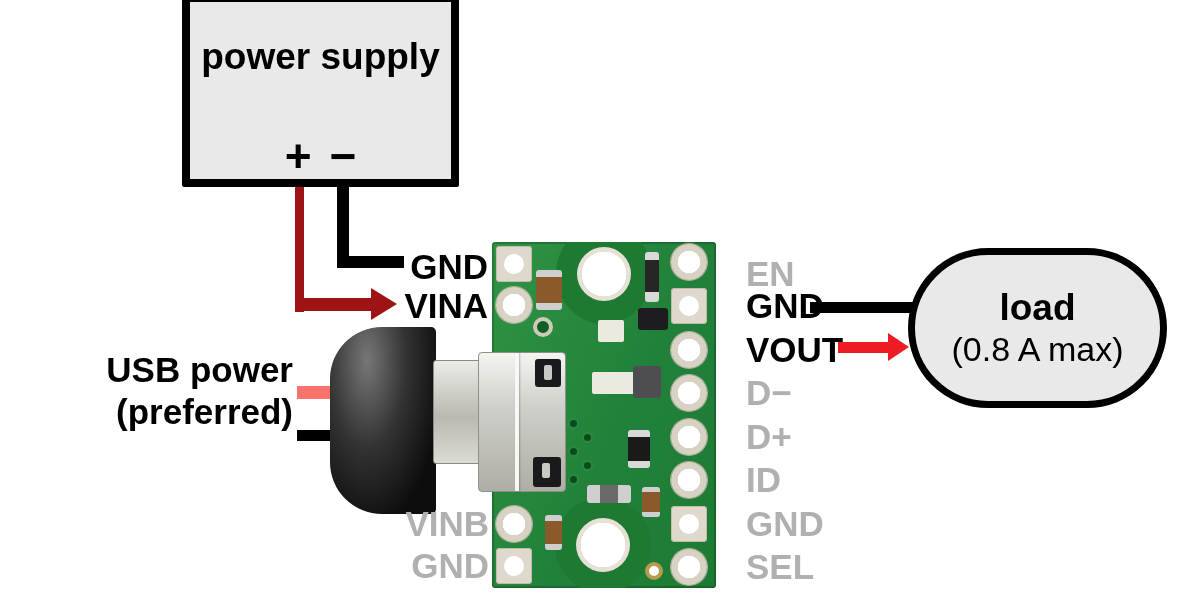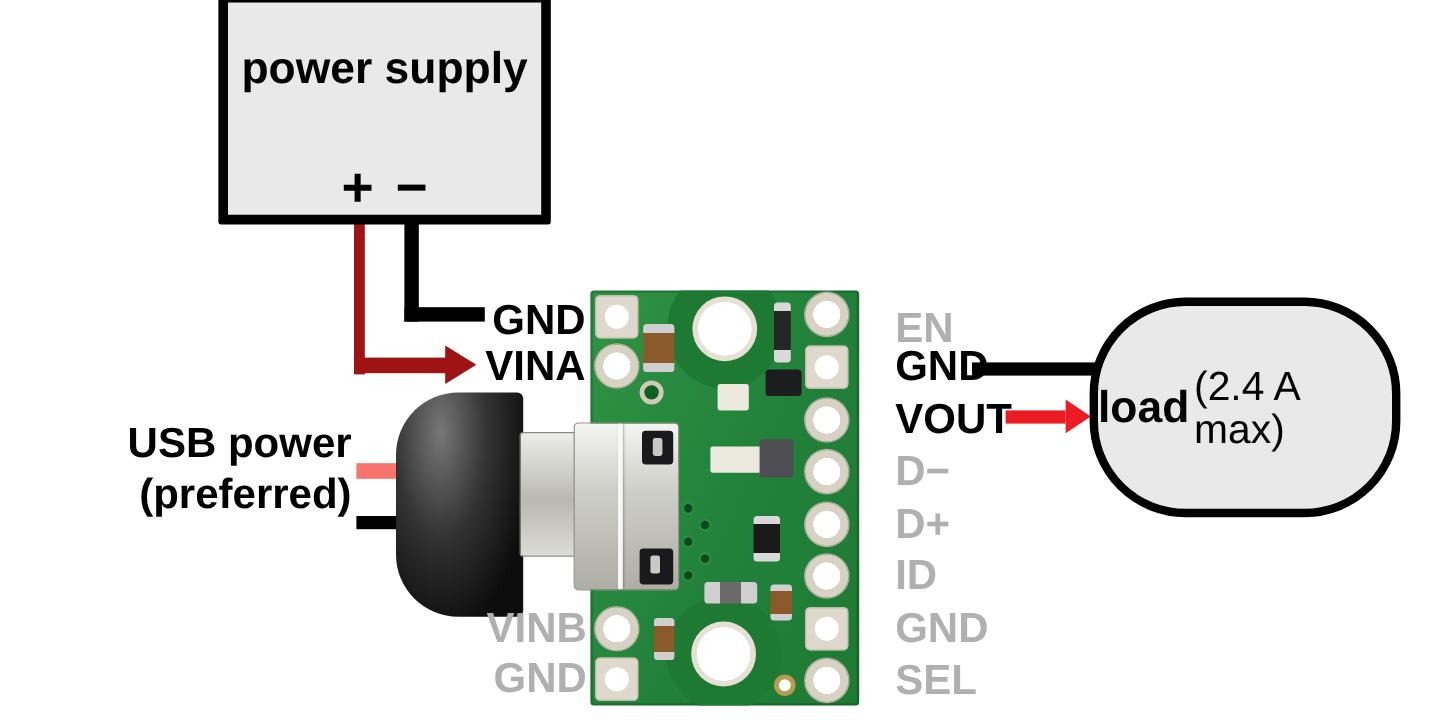--- a/index.html
+++ b/index.html
@@ -50,23 +50,23 @@
   .gray { color:#b0b0b0; }
   .r-align { text-align:right; }
 
   
   .usb-line { position:absolute; right:907px; font-size:35px; line-height:35px;
               white-space:nowrap; z-index:10; }
   .bold { font-weight:bold; }
 
   
   .load-box {
-    left:908px; top:248px; width:259px; height:183px;
+    left:908px; top:248px; width:259px; height:160px;
     background:#e9e9ea; border:7px solid #000; border-radius:80px; z-index:5;
-    display:flex; flex-direction:row; align-items:center; justify-content:center; gap:4px;
+    display:flex; flex-direction:column; align-items:center; justify-content:center; gap:4px;
   }
   .load-title { font-weight:bold; font-size:37px; line-height:38px; }
   .load-sub   { font-size:34px; line-height:36px; }
 
   
   .board {
     left:492px; top:242px; width:224px; height:346px; z-index:2; overflow:hidden;
     background:linear-gradient(115deg,#2f9343,#21813a 55%,#1d7a33);
     border-radius:3px; box-shadow:inset 0 0 0 2px rgba(0,0,0,.18);
   }
@@ -206,16 +206,16 @@
     <div class="slot" style="left:56px; top:6px;  width:26px; height:28px;"></div>
     <div class="slot" style="left:54px; top:104px; width:28px; height:30px;"></div>
   </div>
 
   <div class="abs wire w-gnd-load"></div>
   <div class="abs w-vout"></div>
   <div class="abs head w-vout-hd"></div>
 
   <div class="abs load-box">
     <div class="load-title">load</div>
-    <div class="load-sub">(2.4 A max)</div>
+    <div class="load-sub">(0.8 A max)</div>
   </div>
 
 </div>
 
 </body></html>

